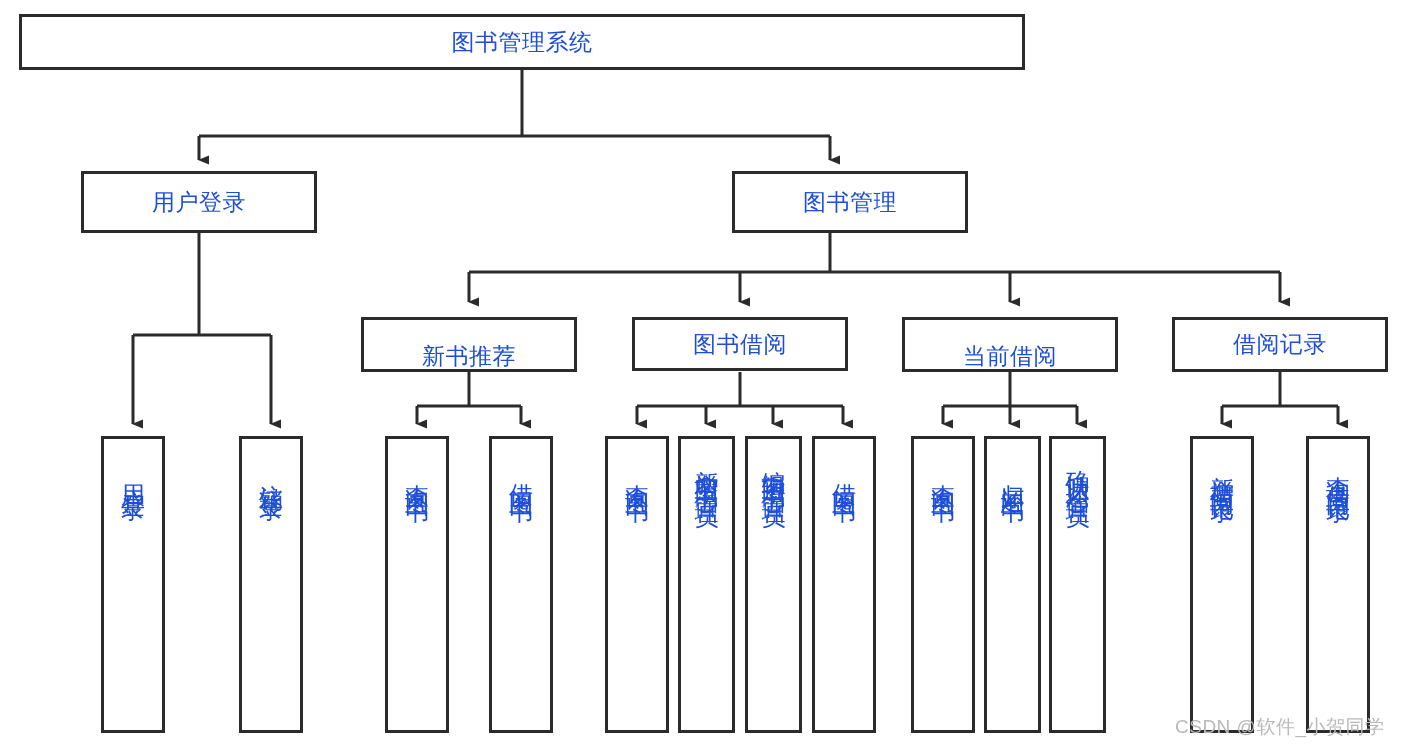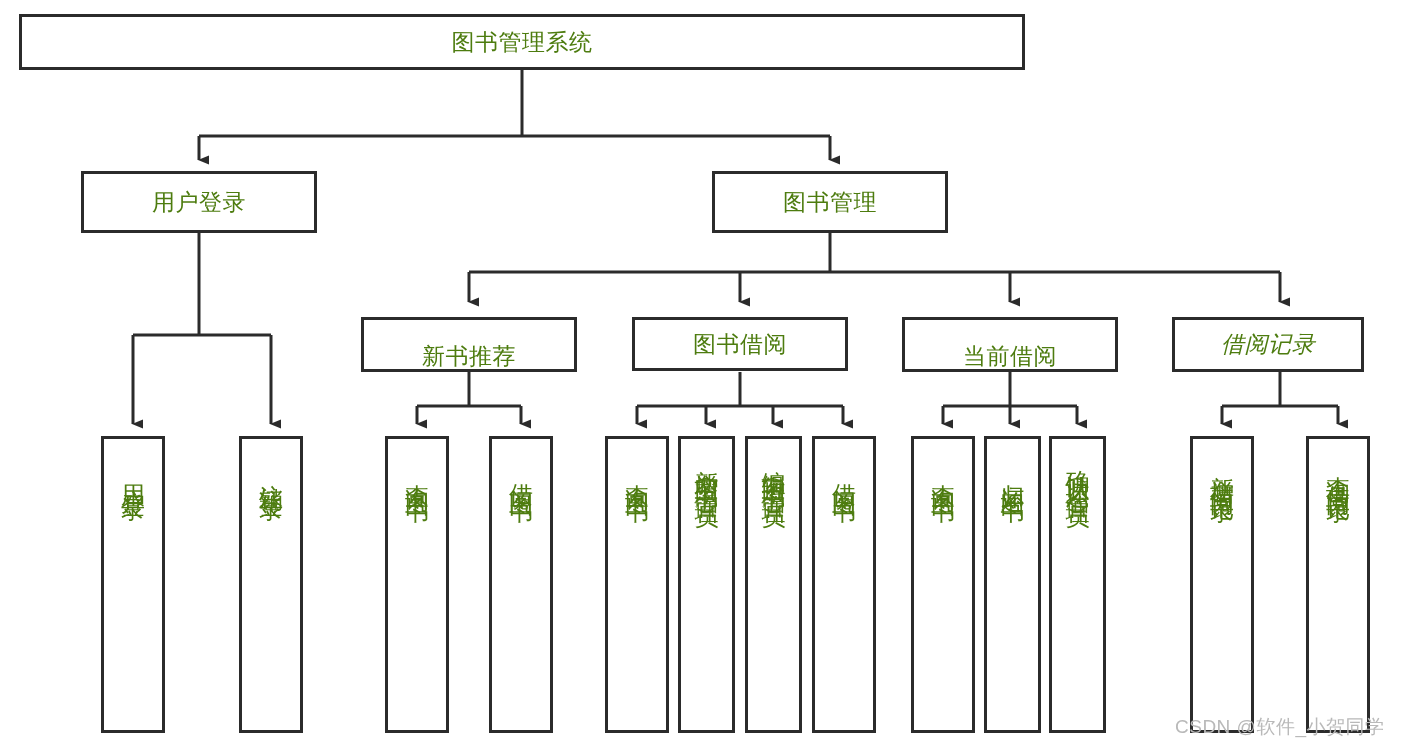--- a/index.html
+++ b/index.html
@@ -36,21 +36,21 @@
     display: flex;
     align-items: center;
     justify-content: center;
     color: #1a1a1a;
   }
   .node-label {
     font-size: 23px;
     line-height: 1.15;
     letter-spacing: 0.5px;
     white-space: nowrap;
-    color: #4d7c0f;
+    color: #1d4ed8;
   }
   .node-vertical {
     align-items: flex-start;
     justify-content: center;
     padding-top: 26px;
   }
   .node-vertical .node-label {
     writing-mode: vertical-rl;
     text-orientation: upright;
     font-size: 24px;
@@ -124,34 +124,34 @@
     </g>
   </svg>
 
   <div class="node" style="left:19px; top:14px; width:1006px; height:56px;">
     <span class="node-label">图书管理系统</span>
   </div>
 
   <div class="node" style="left:81px; top:171px; width:236px; height:62px;">
     <span class="node-label">用户登录</span>
   </div>
-  <div class="node" style="left:712px; top:171px; width:236px; height:62px;">
+  <div class="node" style="left:732px; top:171px; width:236px; height:62px;">
     <span class="node-label">图书管理</span>
   </div>
 
   <div class="node" style="left:361px; top:317px; width:216px; height:55px;align-items:flex-end;">
     <span class="node-label">新书推荐</span>
   </div>
   <div class="node" style="left:632px; top:317px; width:216px; height:54px;">
     <span class="node-label">图书借阅</span>
   </div>
   <div class="node" style="left:902px; top:317px; width:216px; height:55px;align-items:flex-end;">
     <span class="node-label">当前借阅</span>
   </div>
-  <div class="node" style="left:1172px; top:317px; width:192px; height:55px;font-style:italic;">
+  <div class="node" style="left:1172px; top:317px; width:216px; height:55px;">
     <span class="node-label">借阅记录</span>
   </div>
 
   <div class="node node-vertical" style="left:101px; top:436px; width:64px; height:297px;">
     <span class="node-label">用户登录</span>
   </div>
   <div class="node node-vertical" style="left:239px; top:436px; width:64px; height:297px;">
     <span class="node-label">注销登录</span>
   </div>
 

